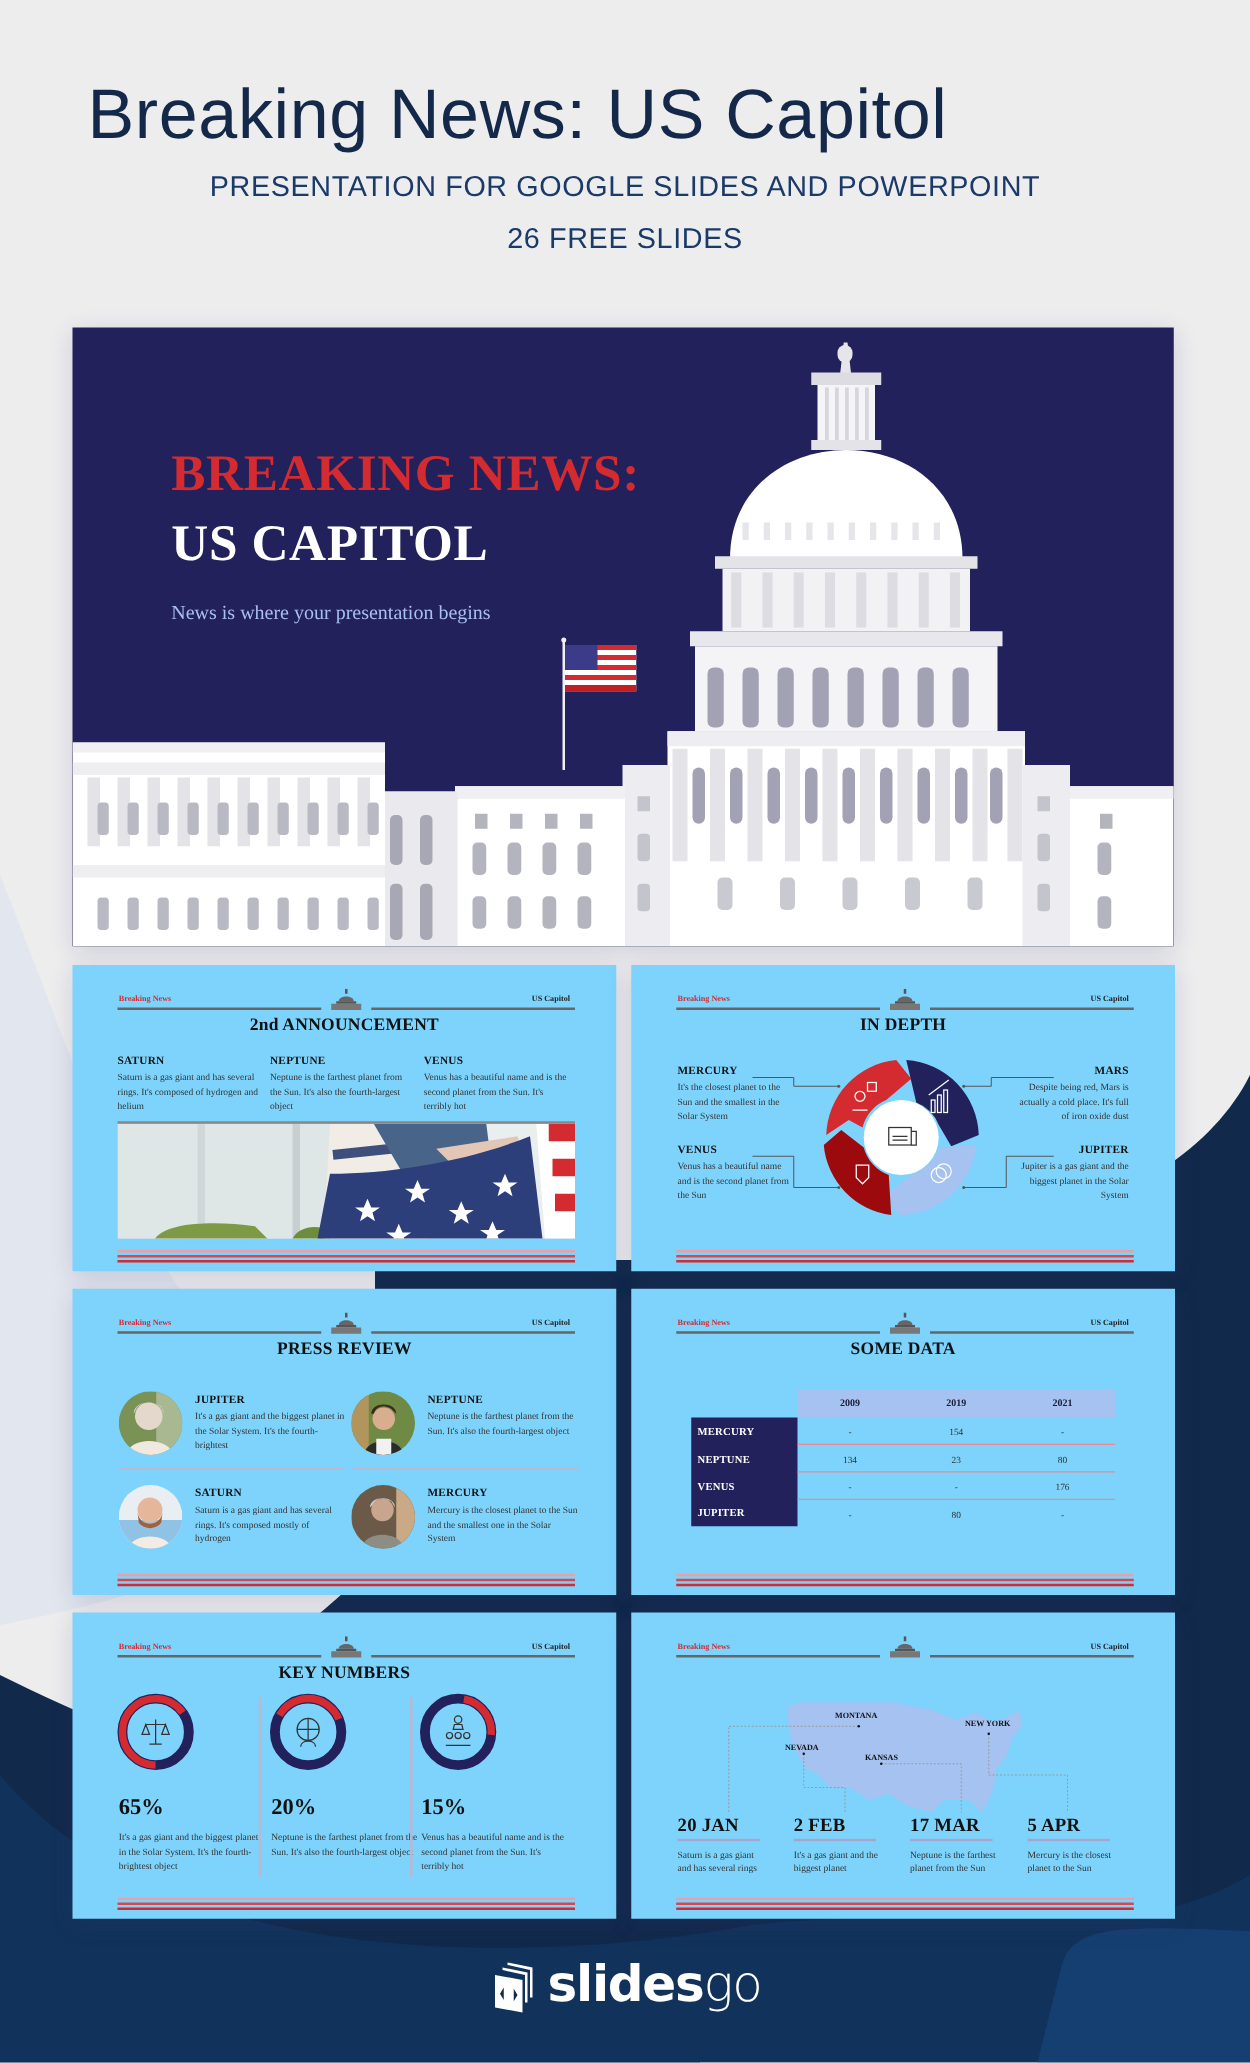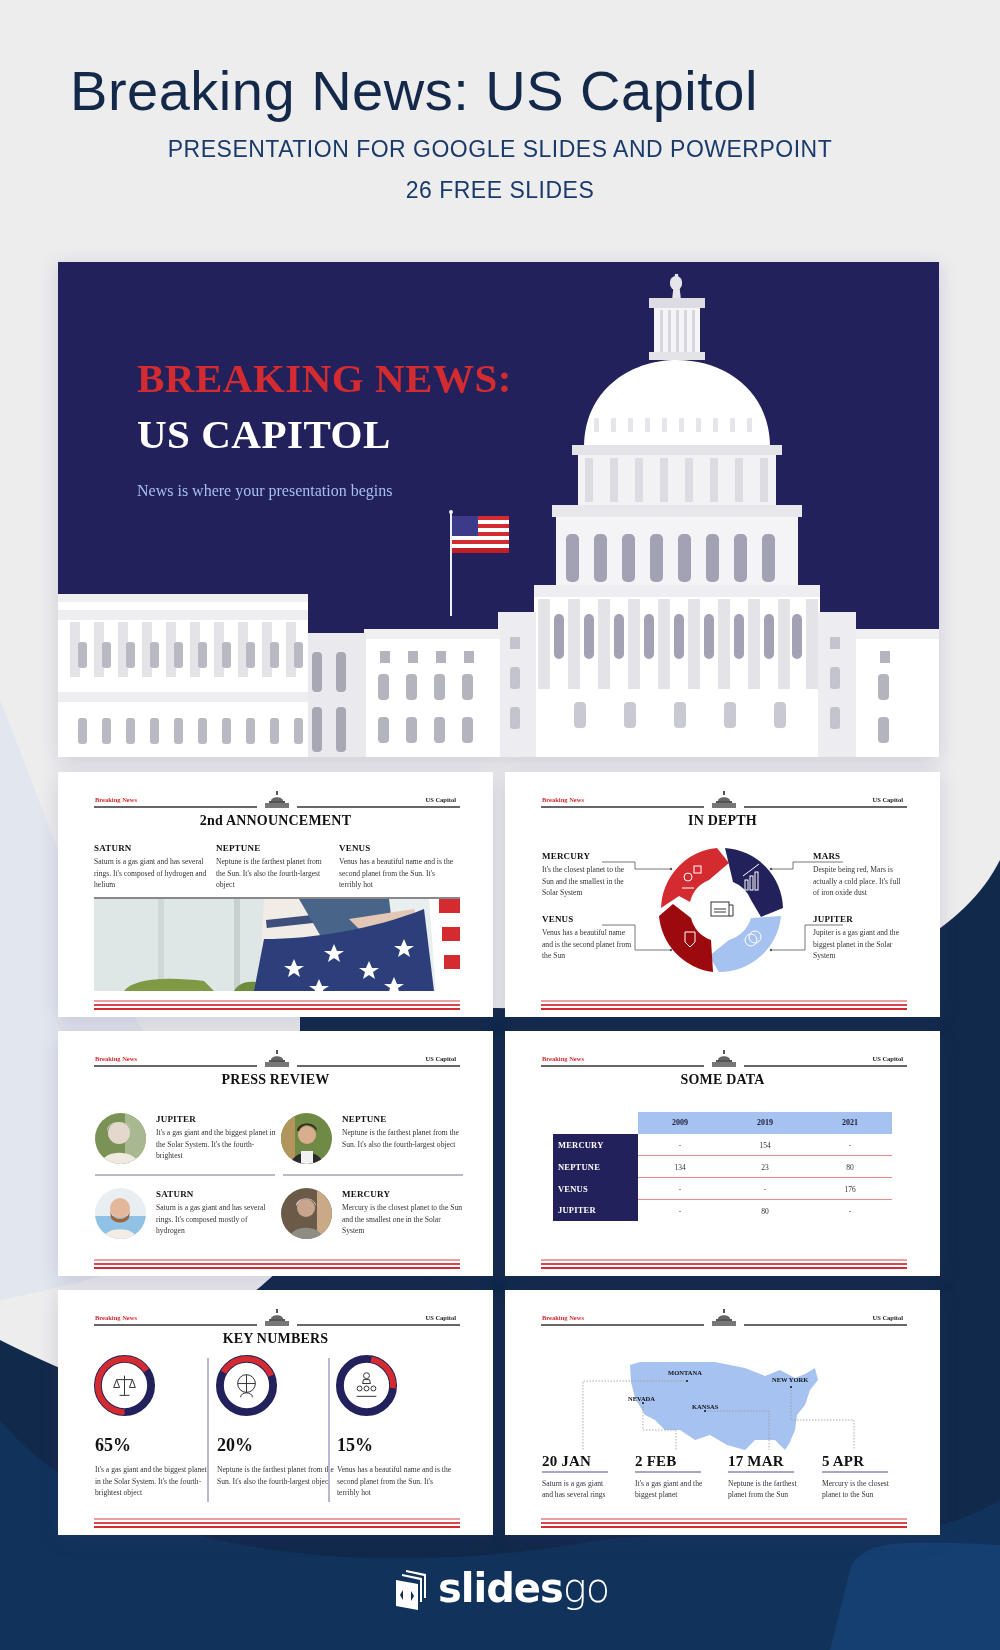--- a/index.html
+++ b/index.html
@@ -10,21 +10,21 @@
     font-family: "Liberation Sans", sans-serif;
   }
   .bg-layer { position: absolute; inset: 0; z-index: 0; overflow: hidden; }
   .bg-layer svg { position: absolute; left: 0; top: 0; }
 
   .header { position: absolute; left: 0; top: 0; width: 1000px; text-align: center; z-index: 2; color: #14294a; }
   .header .title { position: absolute; top: 58; left: 0; width: 828px; font-size: 56px; font-weight: 400; letter-spacing: 0.5px; top: 58px; }
   .header .sub1 { position: absolute; top: 136px; left: 0; width: 1000px; font-size: 23px; letter-spacing: 0.5px; color: #1a3a6a; }
   .header .sub2 { position: absolute; top: 177px; left: 0; width: 1000px; font-size: 23px; letter-spacing: 0.5px; color: #1a3a6a; }
 
-  .slide { position: absolute; background: #ffffff; z-index: 2; box-shadow: 0 4px 18px rgba(60,60,120,0.18); overflow: hidden; font-family: "Liberation Serif", serif; color: #1b1b1b; }
+  .slide { position: absolute; background: #7dd3fc; z-index: 2; box-shadow: 0 4px 18px rgba(60,60,120,0.18); overflow: hidden; font-family: "Liberation Serif", serif; color: #1b1b1b; }
 
   
   .main-slide { left: 58px; top: 262px; width: 881px; height: 495px; background: #22215c; }
   .main-slide .t1 { position: absolute; left: 79px; top: 92px; font-size: 41px; font-weight: 700; color: #d42b30; letter-spacing: 0.5px; }
   .main-slide .t2 { position: absolute; left: 79px; top: 148px; font-size: 41px; font-weight: 700; color: #ffffff; letter-spacing: 0.5px; }
   .main-slide .t3 { position: absolute; left: 79px; top: 220px; font-size: 16px; color: #a8bff0; }
   .main-slide svg { position: absolute; left: 0; top: 0; }
 
   
   .thumb { width: 435px; height: 245px; }
@@ -50,21 +50,21 @@
   .s-events { left: 505px; top: 1290px; }
 
   
   .ann-col { position: absolute; top: 71px; width: 115px; }
   .ann-col .h { margin-bottom: 3px; }
   .ann-rule { position: absolute; left: 36px; top: 125px; width: 366px; height: 1.5px; background: #888; }
   .ann-photo { position: absolute; left: 36px; top: 127px; width: 366px; height: 92px; overflow: hidden; }
 
   
   .depth-text { position: absolute; width: 90px; }
-  .depth-text.right { text-align: left; }
+  .depth-text.right { text-align: right; }
   .depth-text .h { margin-bottom: 3px; }
 
   
   .press-item { position: absolute; width: 180px; height: 60px; }
   .press-item .avatar { position: absolute; left: 0; top: 0; width: 51px; height: 51px; border-radius: 50%; overflow: hidden; }
   .press-item .txt { position: absolute; left: 61px; top: 1px; width: 120px; }
   .press-item .txt .h { margin-bottom: 3px; }
   .press-rule { position: absolute; top: 143px; height: 1.5px; background: #b9b9cf; }
 
   

